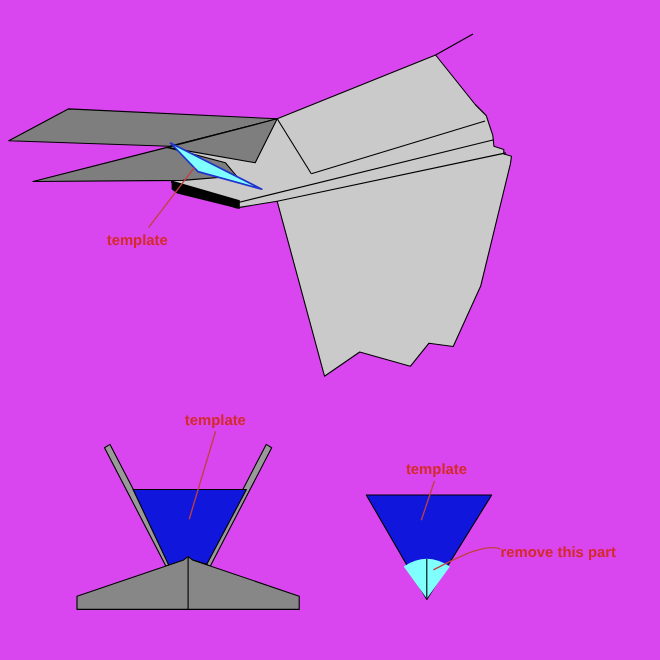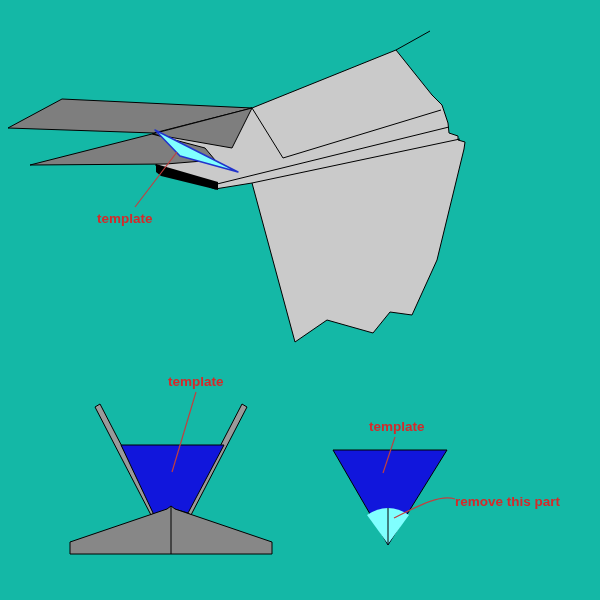--- a/index.html
+++ b/index.html
@@ -1,16 +1,16 @@
 <!DOCTYPE html>
 <html><head>
 <meta charset="utf-8">
 <style>
   html,body{margin:0;padding:0;background:#ffffff;}
-  #stage{position:relative;width:600px;height:600px;background:#14b8a6;overflow:hidden;
+  #stage{position:relative;width:600px;height:600px;background:#d946ef;overflow:hidden;
          font-family:"Liberation Sans", sans-serif;}
   svg{position:absolute;left:0;top:0;}
   .edge{stroke:#000000;stroke-width:1;fill:none;}
   .face{stroke:#000000;stroke-width:1;stroke-linejoin:round;}
   .leader{fill:none;stroke-width:1.2;}
   text.lbl{font-family:"Liberation Sans", sans-serif;font-size:13.5px;font-weight:bold;}
 </style>
 </head>
 <body>
 

